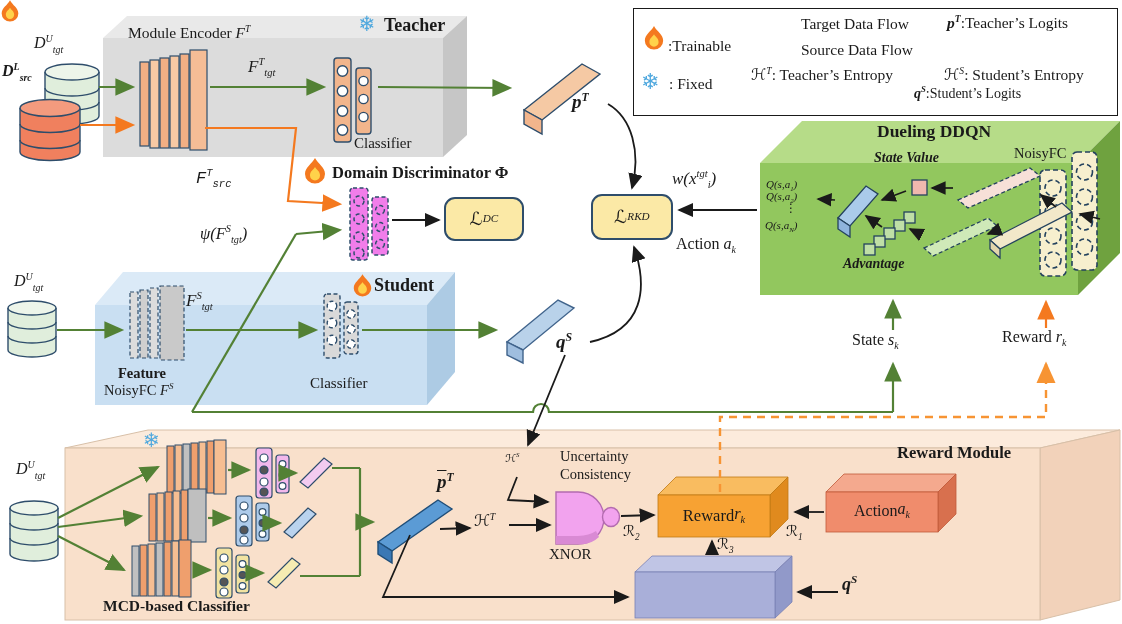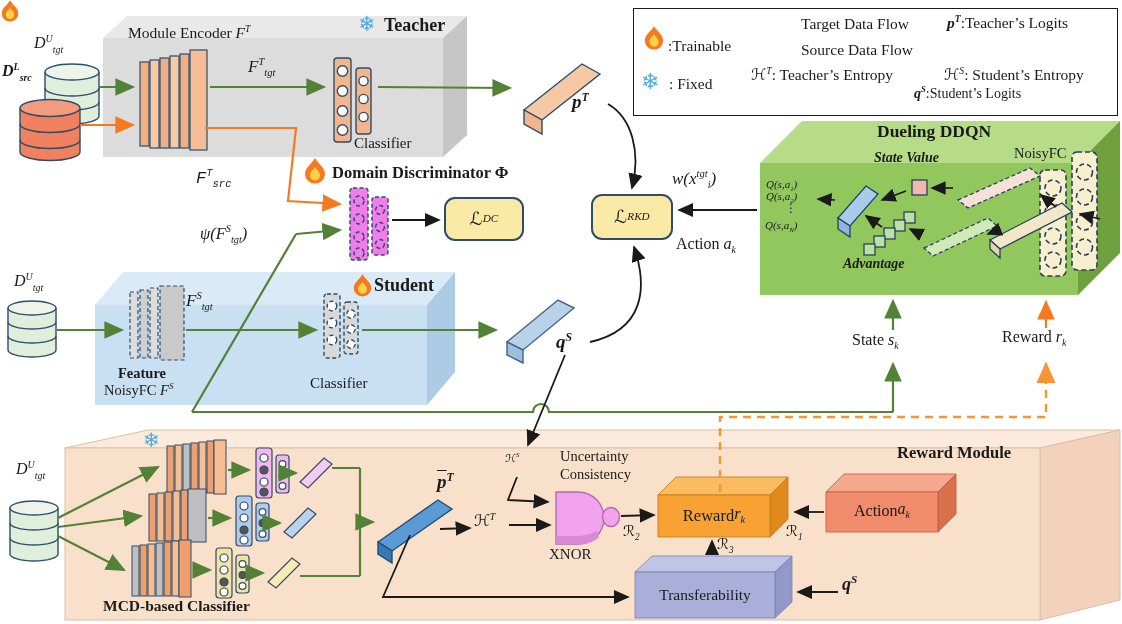--- a/index.html
+++ b/index.html
@@ -421,16 +421,15 @@
 <div class="lbl m" style="left:786px;top:524px;font-size:15px;">ℛ<sub>1</sub></div>
 <div class="lbl m" style="left:717px;top:537px;font-size:15px;">ℛ<sub>3</sub></div>
 <div class="lbl center" style="left:658px;top:495px;width:112px;height:42px;font-size:16.5px;">
       <span>Reward </span>
       <span class="m">r<sub>k</sub></span>
     </div>
 <div class="lbl center" style="left:826px;top:490px;width:112px;height:42px;font-size:16px;">
       <span>Action </span>
       <span class="m">a<sub>k</sub></span>
     </div>
-<div class="lbl center" style="left:635px;top:572px;width:140px;height:46px;font-size:15.5px;">Transferability</div>
 <div class="lbl bi" style="left:842px;top:574px;font-size:18px;">q<sup>S</sup></div>
 
 </div>
 
 </body></html>

